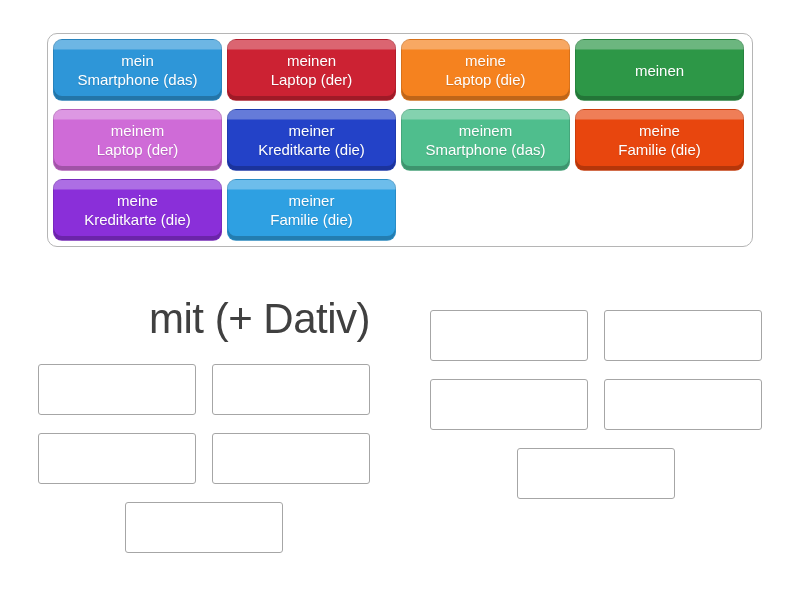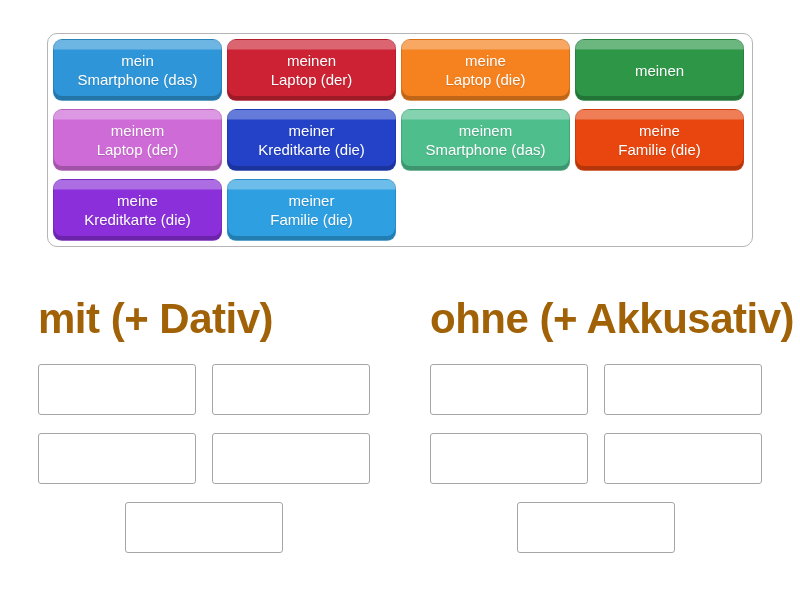--- a/index.html
+++ b/index.html
@@ -63,24 +63,24 @@
     position: absolute;
     top: 292px;
     width: 332px;
   }
   .group.left  { left: 38px; }
   .group.right { left: 430px; }
   .group-title {
     margin: 0;
     height: 54px;
     line-height: 54px;
-    text-align: left;
+    text-align: right;
     font-size: 42px;
-    font-weight: 700;
-    color: #a16207;
+    font-weight: 400;
+    color: #404040;
     letter-spacing: -0.5px;
     white-space: nowrap;
   }
   .slots {
     margin-top: 18px;
     display: flex;
     flex-wrap: wrap;
     justify-content: center;
     column-gap: 16px;
     row-gap: 18px;
@@ -146,21 +146,20 @@
     <div class="slots">
       <div class="slot"></div>
       <div class="slot"></div>
       <div class="slot"></div>
       <div class="slot"></div>
       <div class="slot"></div>
     </div>
   </div>
 
   <div class="group right">
-    <h2 class="group-title">ohne (+ Akkusativ)</h2>
     <div class="slots">
       <div class="slot"></div>
       <div class="slot"></div>
       <div class="slot"></div>
       <div class="slot"></div>
       <div class="slot"></div>
     </div>
   </div>
 
 </div>

